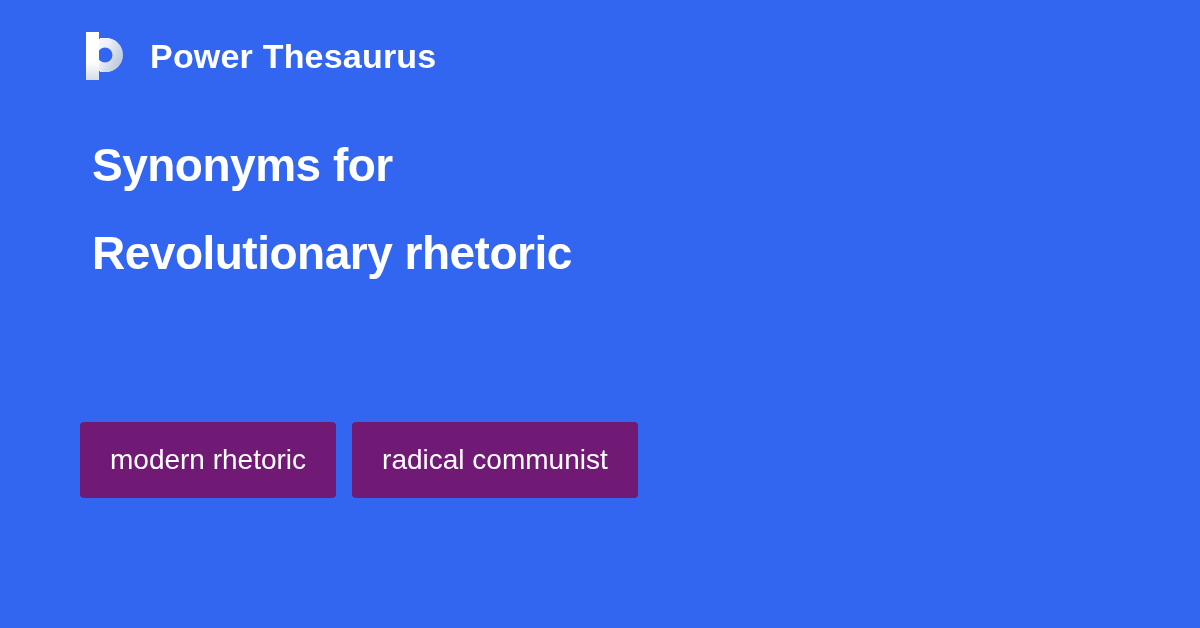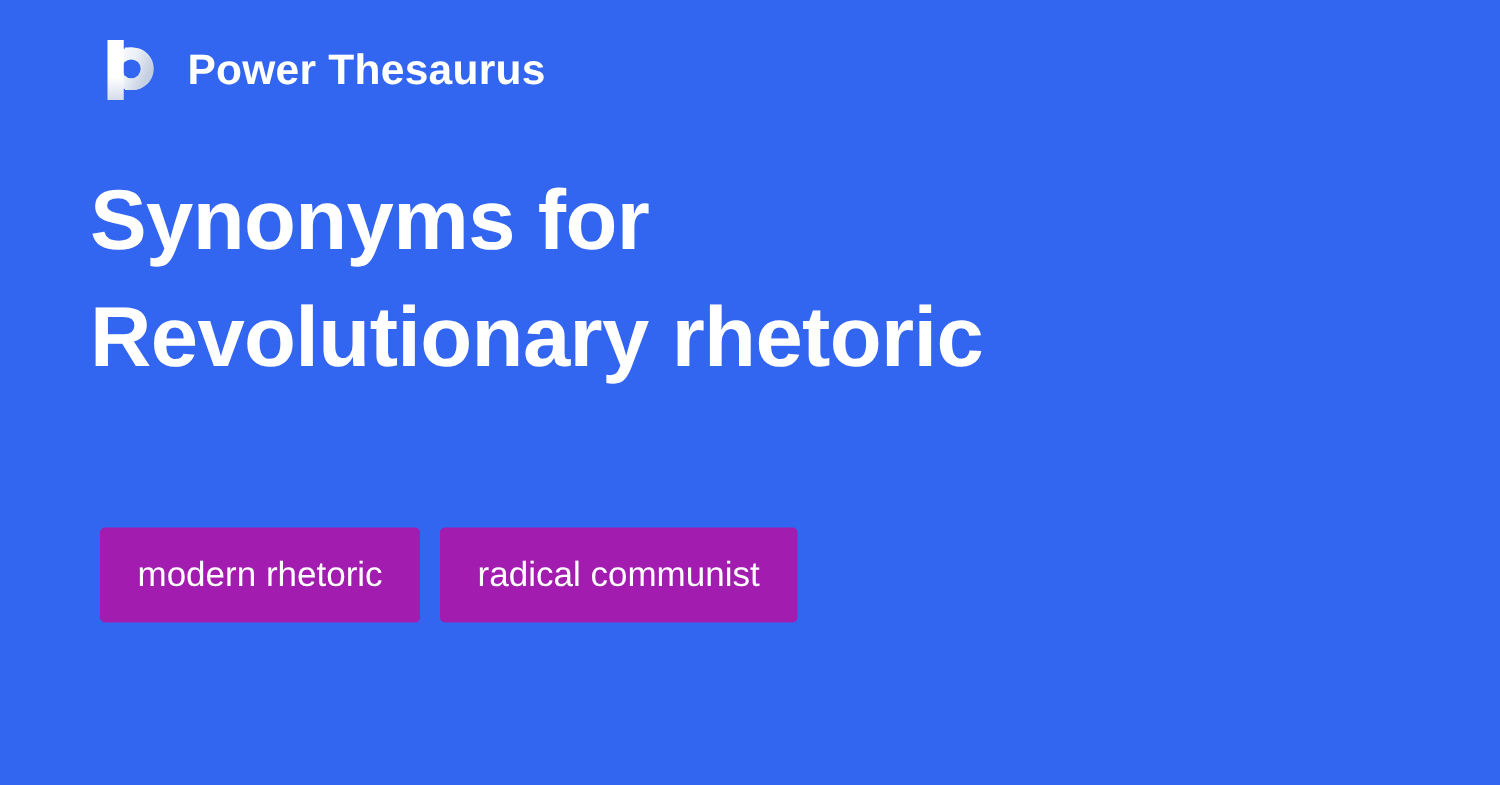--- a/index.html
+++ b/index.html
@@ -42,50 +42,50 @@
     font-size: 34px;
     font-weight: bold;
     letter-spacing: 0.2px;
     line-height: 1;
     white-space: nowrap;
   }
 
   
   .headline {
     position: absolute;
-    left: 72px;
+    left: 92px;
     top: 142px;
     width: 1060px;
     color: #FFFFFF;
-    font-size: 68px;
+    font-size: 46px;
     font-weight: bold;
     line-height: 1.0;
     letter-spacing: -0.5px;
   }
   .headline-line {
     display: block;
     white-space: nowrap;
   }
   .headline-line + .headline-line {
-    margin-top: 26px;
+    margin-top: 42px;
   }
 
   
   .chips {
     position: absolute;
     left: 80px;
     top: 422px;
     width: 1060px;
     display: flex;
     flex-wrap: wrap;
     gap: 20px 16px;
     align-content: flex-start;
   }
   .chip {
-    background: #a21caf;
+    background: #701a75;
     color: #FFFFFF;
     font-size: 28px;
     font-weight: normal;
     line-height: 1;
     border-radius: 4px;
     padding: 0 30px;
     height: 76px;
     display: flex;
     align-items: center;
     justify-content: center;

